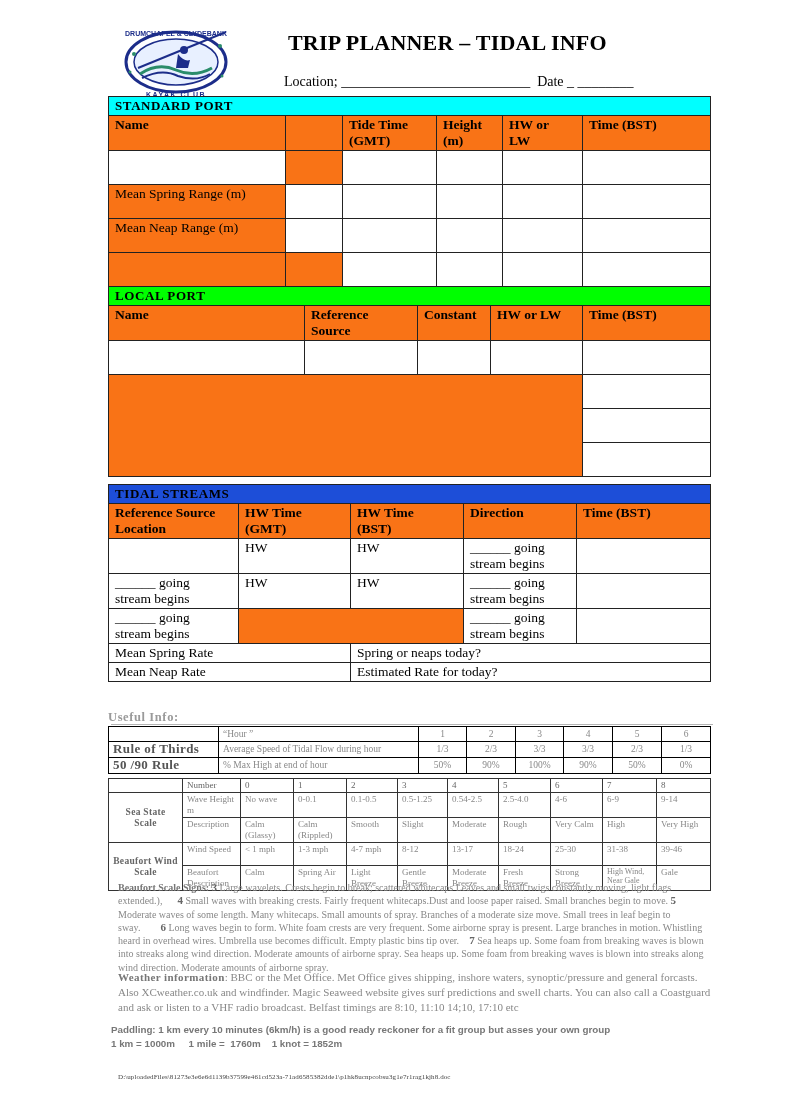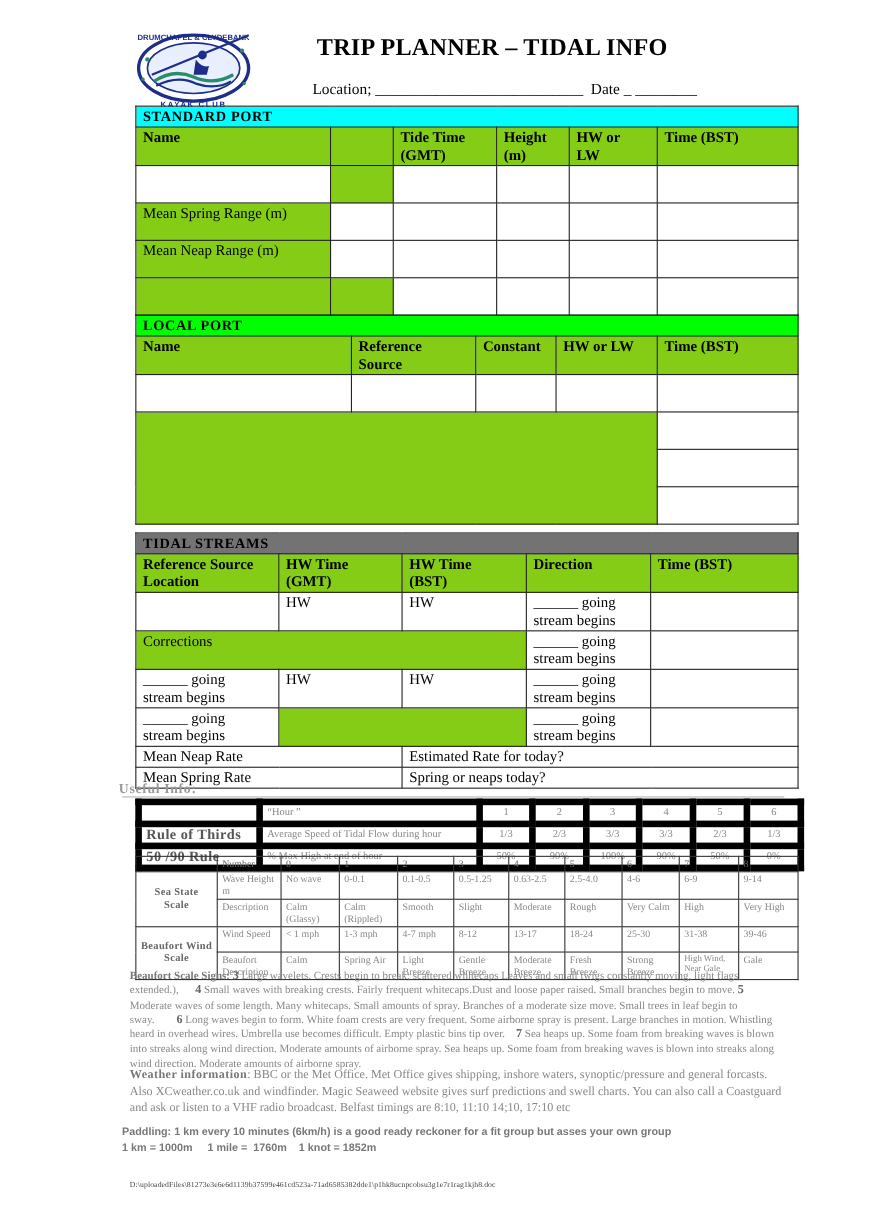--- a/index.html
+++ b/index.html
@@ -8,34 +8,34 @@
 
   .abs { position: absolute; }
 
   
   .logo { left: 118px; top: 24px; width: 118px; height: 76px; }
   .title { left: 288px; top: 30px; font-size: 22px; font-weight: bold; letter-spacing: 0.2px; }
   .locline { left: 284px; top: 74px; font-size: 14px; white-space: pre; }
 
   
   table { border-collapse: collapse; table-layout: fixed; }
-  .tbl { position: absolute; left: 123px; width: 602px; }
+  .tbl { position: absolute; left: 108px; width: 602px; }
   .tbl td { border: 1.5px solid #222; font-size: 13.5px; vertical-align: top; padding: 1px 6px; line-height: 16px; }
   .hdr td { font-weight: bold; }
-  .g { background: #84cc16; }
+  .g { background: #f97316; }
   .w { background: #ffffff; }
   .band td { font-weight: bold; font-size: 13px; letter-spacing: 0.6px; padding: 1px 6px; height: 17px; }
   .cyan { background: #00ffff; }
   .green { background: #00ff00; }
-  .yellow { background: #737373; font-family: Liberation Serif, serif; }
+  .yellow { background: #1d4ed8; font-family: Liberation Serif, serif; }
 
   .useful { left: 108px; top: 710px; font-size: 12.5px; font-weight: bold; color: #9a9a9a; letter-spacing: 0.6px; }
   .useful-line { left: 111px; top: 724px; width: 602px; height: 1px; background: #b5b5b5; }
 
-  .info td { border: 6px solid #000000; font-size: 9.5px; color: #888; padding: 1px 4px; line-height: 12px; vertical-align: top; }
+  .info td { border: 1px solid #000000; font-size: 9.5px; color: #888; padding: 1px 4px; line-height: 12px; vertical-align: top; }
   .info .big { font-size: 13px; color: #555; font-weight: bold; letter-spacing: 0.4px; }
   .info .c { text-align: center; }
 
   .scale td { border: 1.5px solid #333; font-size: 9px; color: #888; padding: 1px 4px; line-height: 11px; vertical-align: top; }
   .scale .lbl { font-weight: bold; color: #666; text-align: center; vertical-align: middle; font-size: 9.5px; letter-spacing: 0.3px; }
   .scale .num { color: #666; margin-left: 15px; }
 
   .para { left: 118px; width: 594px; font-size: 10px; color: #888; line-height: 13.3px; }
   .para b { color: #777; }
   .para .n { color: #666; font-weight: bold; font-size: 11px; }
@@ -182,44 +182,39 @@
     <td class="g">Time (BST)</td>
   </tr>
   <tr style="height:34px">
     <td class="w"></td>
     <td class="w">HW</td>
     <td class="w">HW</td>
     <td class="w"><span>______ going</span><br><span>stream begins</span></td>
     <td class="w"></td>
   </tr>
   <tr style="height:34px">
-    <td colspan="3" class="g">Corrections</td>
-    <td class="w"><span>______ going</span><br><span>stream begins</span></td>
-    <td class="w"></td>
-  </tr>
-  <tr style="height:34px">
     <td class="w"><span>______ going</span><br><span>stream begins</span></td>
     <td class="w">HW</td>
     <td class="w">HW</td>
     <td class="w"><span>______ going</span><br><span>stream begins</span></td>
     <td class="w"></td>
   </tr>
   <tr style="height:34px">
     <td class="w"><span>______ going</span><br><span>stream begins</span></td>
     <td colspan="2" class="g"></td>
     <td class="w"><span>______ going</span><br><span>stream begins</span></td>
     <td class="w"></td>
+  </tr>
+  <tr style="height:18px">
+    <td colspan="2" class="w">Mean Spring Rate</td>
+    <td colspan="3" class="w">Spring or neaps today?</td>
   </tr>
   <tr style="height:18px">
     <td colspan="2" class="w">Mean Neap Rate</td>
     <td colspan="3" class="w">Estimated Rate for today?</td>
-  </tr>
-  <tr style="height:18px">
-    <td colspan="2" class="w">Mean Spring Rate</td>
-    <td colspan="3" class="w">Spring or neaps today?</td>
   </tr>
 </tbody>
   </table>
 
 <div class="abs useful">Useful Info:</div>
 <div class="abs useful-line"></div>
 
 <table class="tbl info" style="top:726px;">
   <colgroup>
       <col style="width:110px">
@@ -293,21 +288,21 @@
     <td class="num">7</td>
     <td class="num">8</td>
   </tr>
   <tr style="height:23px">
     <td rowspan="2" class="lbl">Sea State Scale</td>
     <td>Wave Height m</td>
     <td>No wave</td>
     <td>0-0.1</td>
     <td>0.1-0.5</td>
     <td>0.5-1.25</td>
-    <td>0.63-2.5</td>
+    <td>0.54-2.5</td>
     <td>2.5-4.0</td>
     <td>4-6</td>
     <td>6-9</td>
     <td>9-14</td>
   </tr>
   <tr style="height:23px">
     <td>Description</td>
     <td>Calm (Glassy)</td>
     <td>Calm (Rippled)</td>
     <td>Smooth</td>

